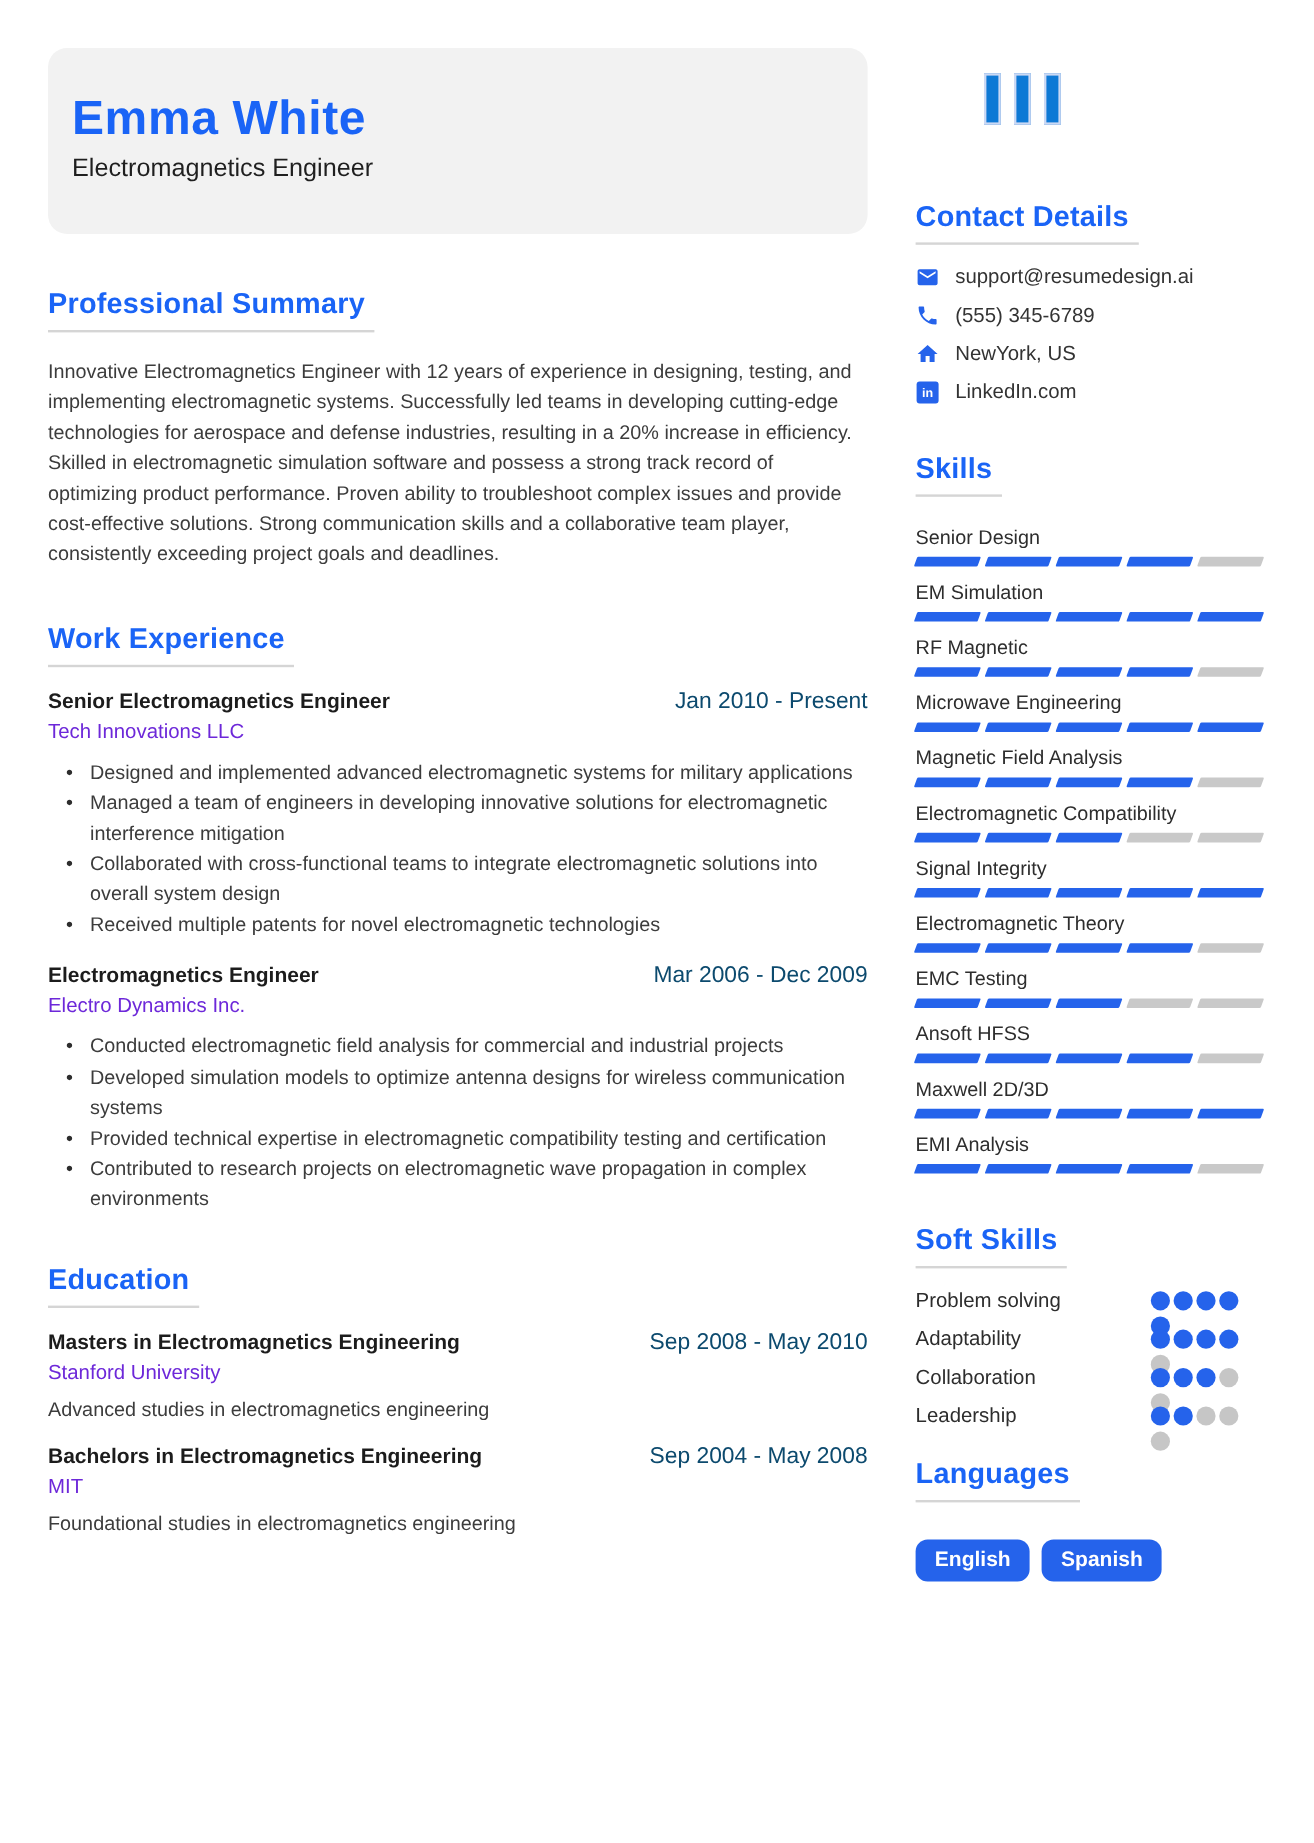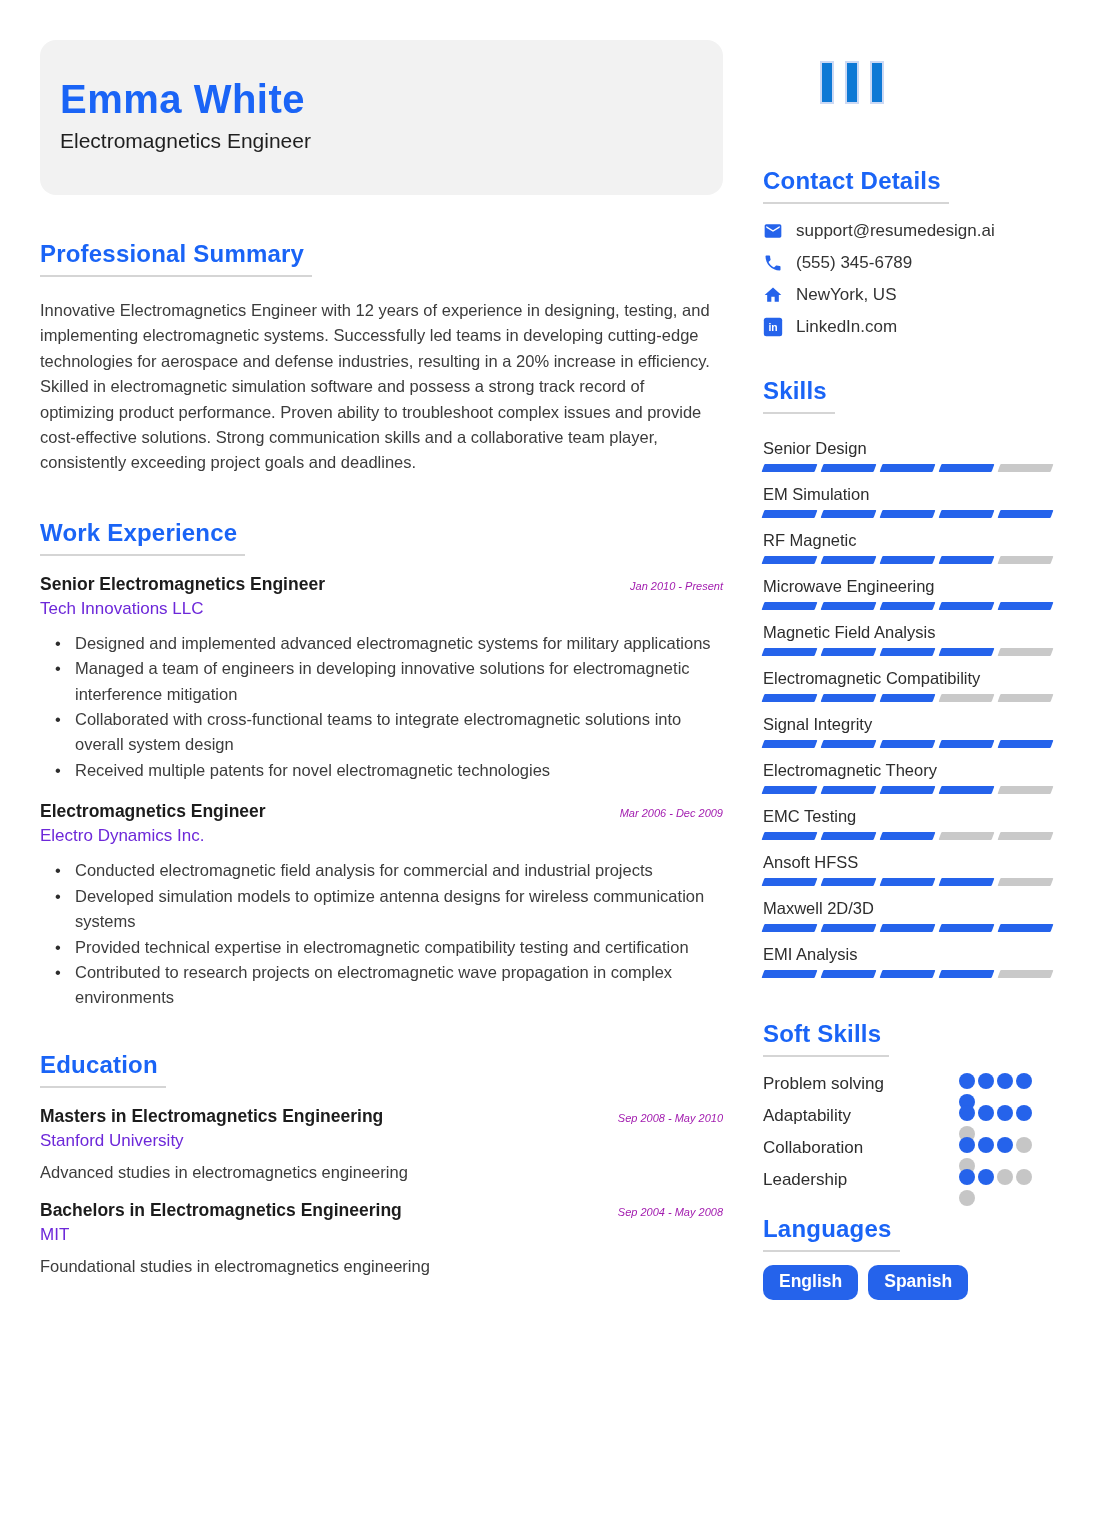--- a/index.html
+++ b/index.html
@@ -41,21 +41,21 @@
     padding:0 8px 7px 0;letter-spacing:.2px;text-align:center;
   }
 
   .sec-summary{margin-top:45px;}
   .summary-text{margin:21px 0 0;font-size:16.5px;line-height:25.4px;color:#3c3c3c;}
 
   .sec-exp{margin-top:43px;}
   .job{margin-top:18px;}
   .title-row{display:flex;justify-content:space-between;align-items:baseline;}
   .job-title{font-size:17.5px;font-weight:700;color:#1c1c1c;}
-  .dates{font-size:11px;color:#a21caf;white-space:nowrap;font-style:italic;}
+  .dates{font-size:19px;color:#0c4a6e;white-space:nowrap;}
   .company{font-size:17px;color:#6d28d9;margin-top:4px;}
   ul.bullets{list-style:none;margin:12px 0 0;padding:0 0 0 15px;}
   ul.bullets li{
     position:relative;padding-left:20px;font-size:16.5px;
     line-height:25.4px;color:#3c3c3c;
   }
   ul.bullets li::before{content:"\2022";position:absolute;left:0;top:0;color:#2d2d2d;}
 
   .sec-edu{margin-top:40px;}
   .edu{margin-top:18px;}
@@ -75,32 +75,32 @@
   .skills-list{margin-top:24px;}
   .skill{margin-bottom:12px;}
   .skill-name{font-size:16.5px;line-height:21px;color:#2d2d2d;margin-bottom:5px;}
   .skill-bar{display:flex;gap:6px;height:8px;}
   .seg{flex:1;transform:skewX(-20deg);border-radius:1px;}
   .seg.on{background:var(--accent);}
   .seg.off{background:var(--seg-off);}
 
   .sec-soft{margin-top:42px;}
   .soft-list{margin-top:16px;}
-  .soft-row{display:flex;justify-content:space-between;align-items:flex-start;margin-bottom:11px;gap:48px;}
+  .soft-row{display:flex;justify-content:space-between;align-items:center;margin-bottom:11px;gap:48px;}
   .soft-name{font-size:17px;line-height:21px;color:#2d2d2d;}
   .dots{
     display:flex;flex-wrap:wrap;width:76px;column-gap:3px;row-gap:5px;
     height:16px;margin-right:17px;overflow:visible;align-content:flex-start;
   }
   .dot{width:16px;height:16px;border-radius:50%;flex:0 0 auto;}
   .dot.on{background:var(--accent);}
   .dot.off{background:var(--dot-off);}
 
   .sec-lang{margin-top:25px;}
-  .lang-row{display:flex;gap:10px;margin-top:13px;}
+  .lang-row{display:flex;gap:10px;margin-top:31px;}
   .lang-btn{
     background:var(--accent);color:#ffffff;font-size:17.5px;font-weight:600;
     padding:6px 16px 8px;border-radius:10px;cursor:pointer;
   }
 </style>
 </head>
 <body>
 
 <div class="page">
 

